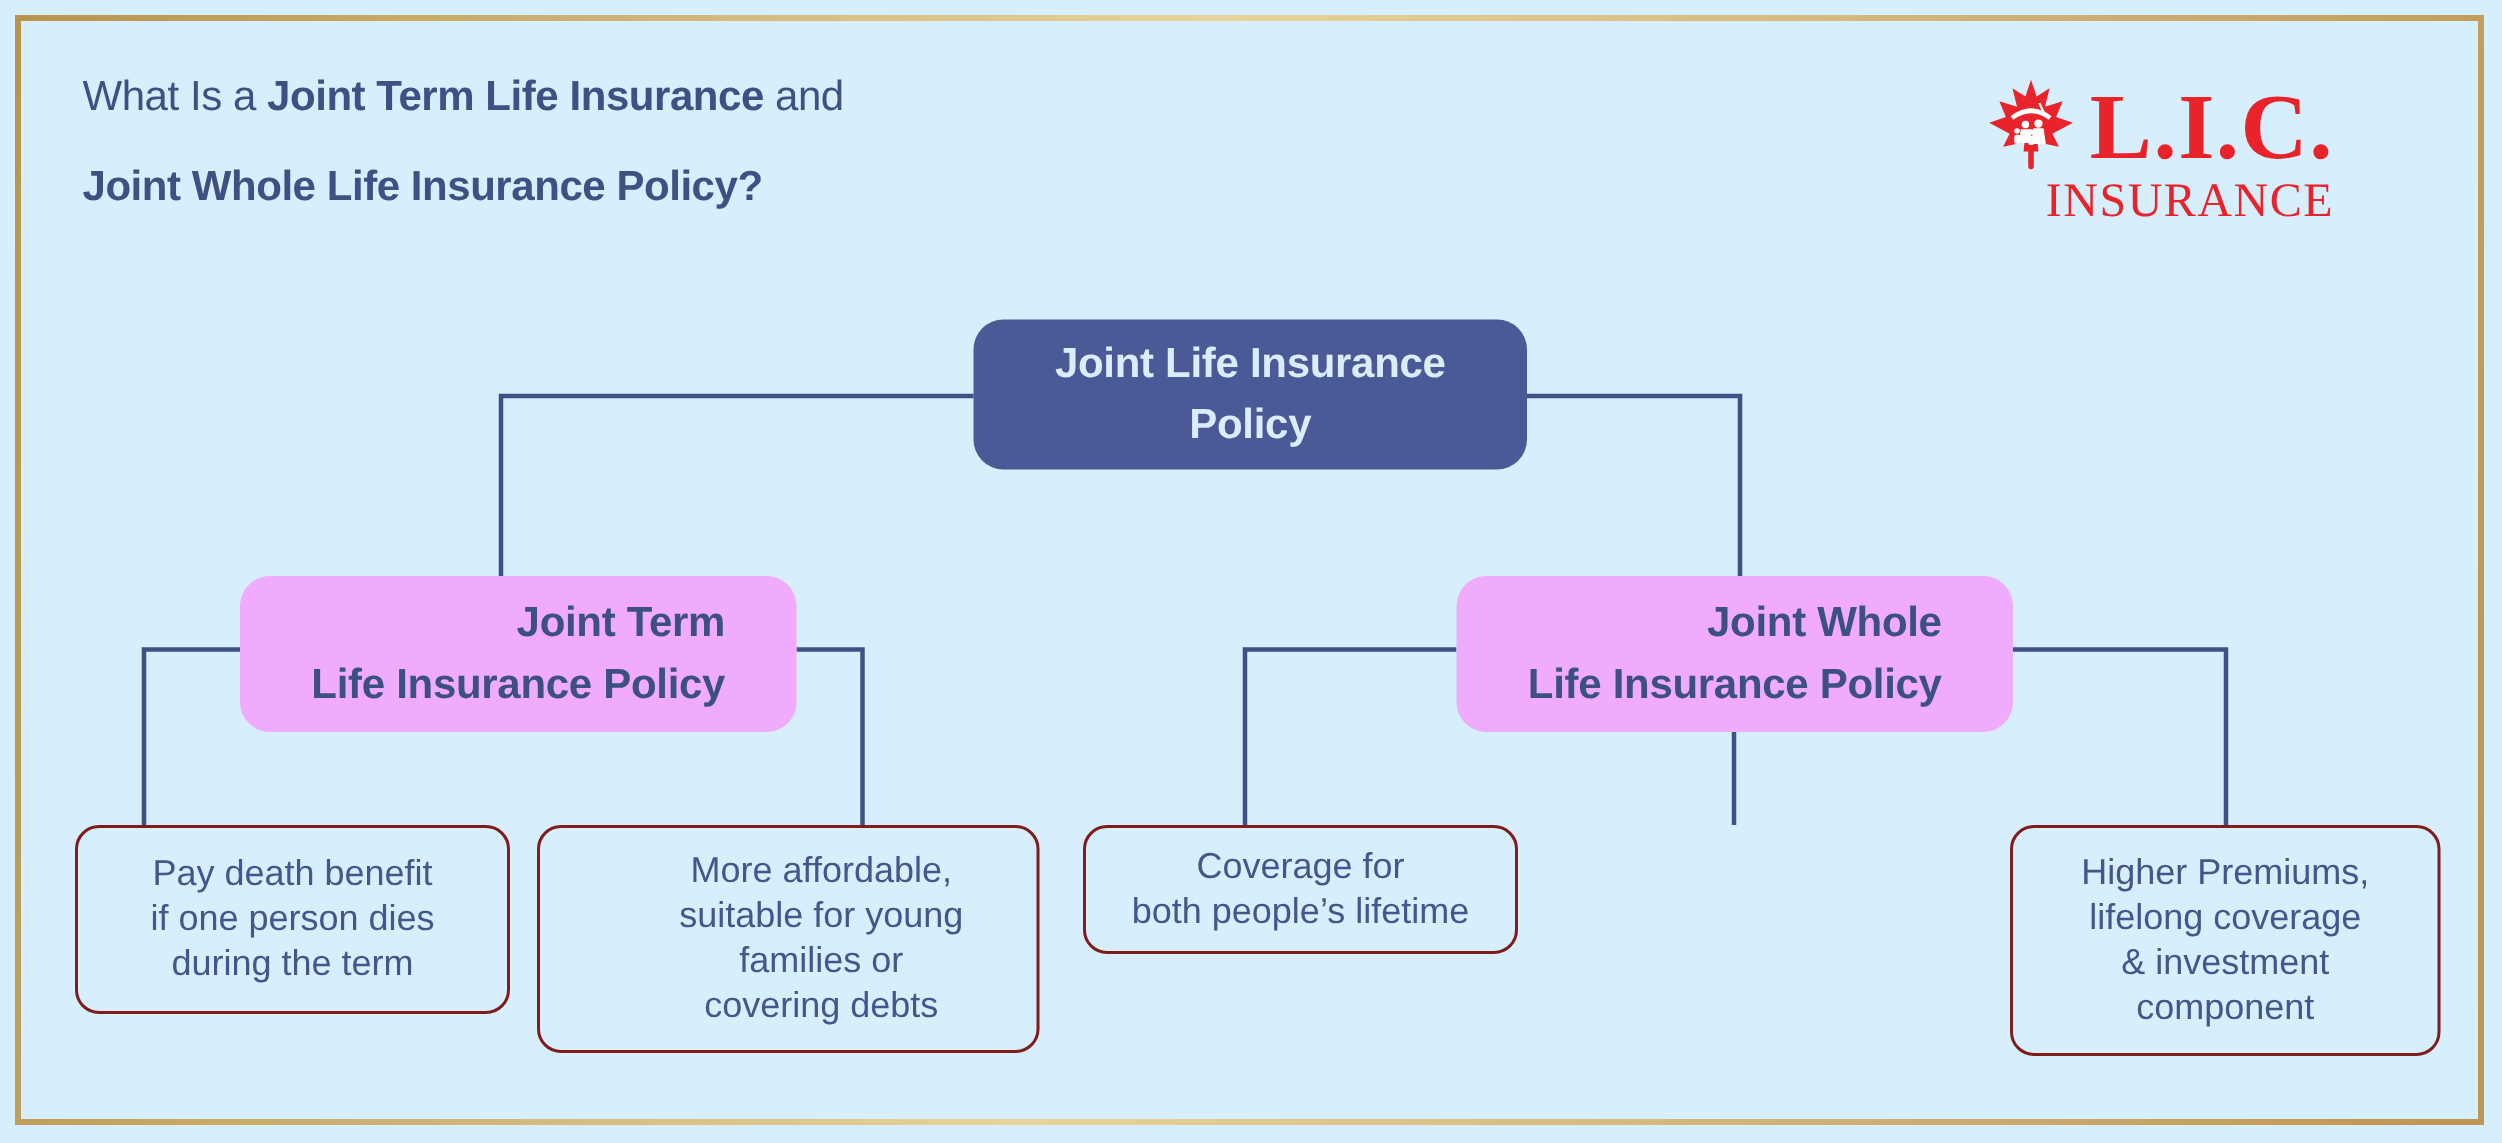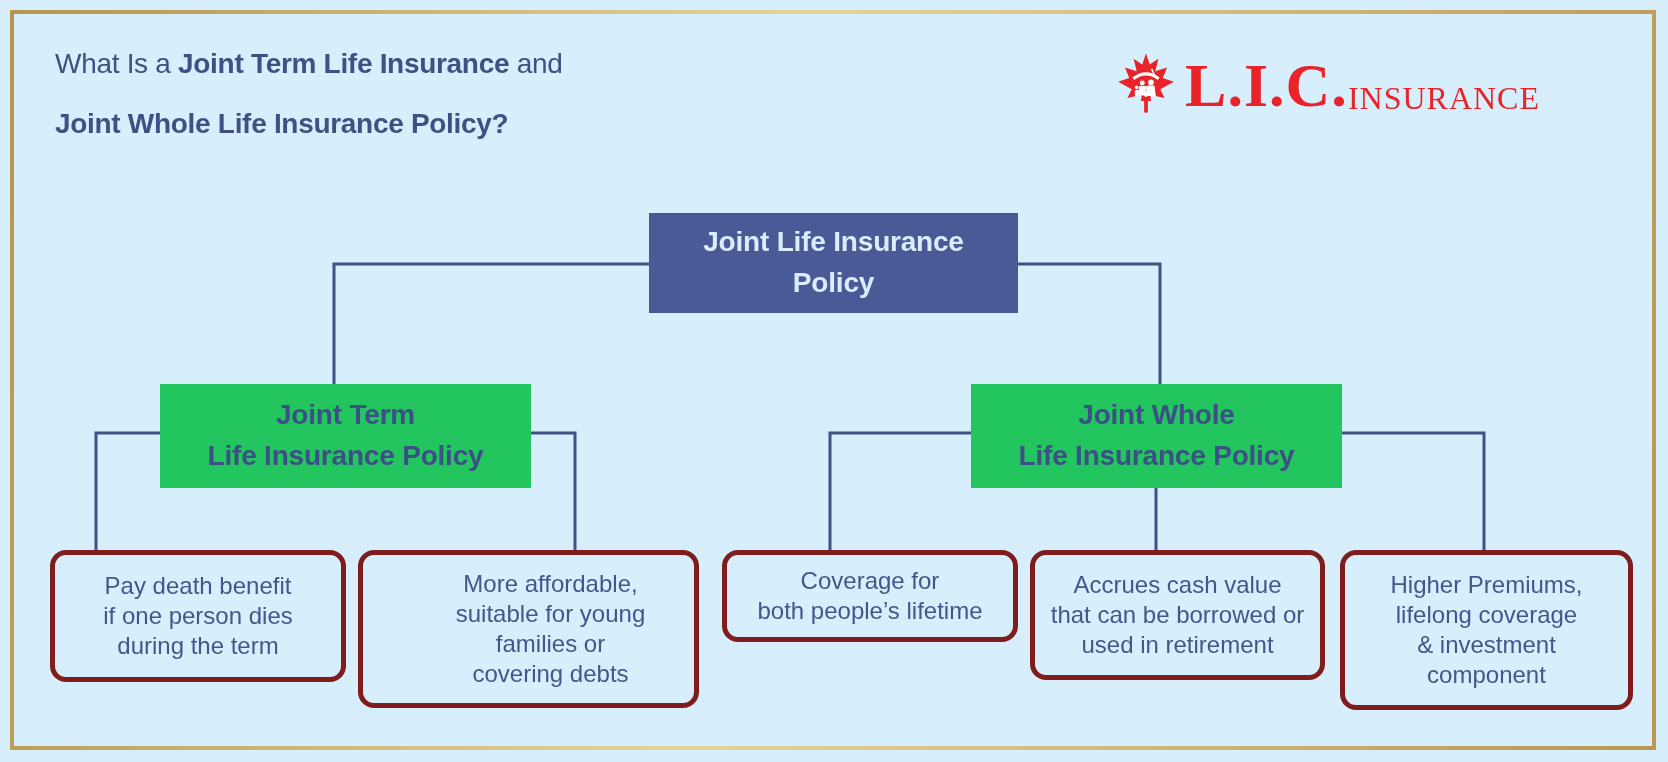--- a/index.html
+++ b/index.html
@@ -21,22 +21,22 @@
   .title{
     position:absolute;left:55px;top:34px;
     color:#3d5183;
     font-size:28px;line-height:60px;
     letter-spacing:-0.3px;
   }
   .t-bold{font-weight:700;}
   .t-reg{font-weight:400;}
   
   .logo{
-    position:absolute;top:52px;right:128px;
-    display:flex;flex-direction:row;align-items:flex-end;
+    position:absolute;top:52px;right:112px;
+    display:flex;flex-direction:column;align-items:flex-end;
     color:#e8232a;
   }
   .logo-top{display:flex;align-items:flex-end;gap:6px;}
   .leaf-icon{width:66px;height:62px;margin-bottom:0px;}
   .logo-acronym{
     font-family:"Liberation Serif",serif;font-weight:700;
     font-size:62px;line-height:0.92;letter-spacing:1px;
   }
   .logo-name{
     font-family:"Liberation Serif",serif;font-weight:400;
@@ -45,30 +45,30 @@
   
   .connectors{position:absolute;left:0;top:0;width:1668px;height:762px;pointer-events:none;}
   .connectors path{fill:none;stroke:#3e5286;stroke-width:3;}
   
   .node,.leafbox{
     position:absolute;
     display:flex;align-items:center;justify-content:center;
     text-align:center;white-space:pre-line;
   }
   .node{
-    border-radius:0;font-weight:700;
+    border-radius:20px;font-weight:700;
     font-size:28px;line-height:1.45;letter-spacing:-0.2px;
   }
   .root{left:649px;top:213px;width:369px;height:100px;background:#4a5a96;color:#d9edfc;}
-  .branch{top:384px;width:371px;height:104px;background:#22c55e;color:#3c5086;}
+  .branch{top:384px;width:371px;height:104px;background:#f0abfc;color:#3c5086;text-align:right;}
   .term{left:160px;}
   .whole{left:971px;}
   .leafbox{
     top:550px;
-    border:5px solid #7f1d1d;border-radius:16px;
+    border:2px solid #7f1d1d;border-radius:16px;
     color:#44568a;font-weight:400;
     font-size:24px;line-height:30px;
     background:transparent;
   }
   .leaf1{left:50px;width:286px;height:122px;}
   .leaf2{left:358px;width:287px;height:148px;padding-left:44px;}
   .leaf3{left:722px;width:286px;height:82px;}
   .leaf4{left:1030px;width:285px;height:120px;}
   .leaf5{left:1340px;width:283px;height:150px;}
 </style>
@@ -124,21 +124,18 @@
 
   <div class="leafbox leaf1">Pay death benefit
 if one person dies
 during the term</div>
   <div class="leafbox leaf2">More affordable,
 suitable for young
 families or
 covering debts</div>
   <div class="leafbox leaf3">Coverage for
 both people’s lifetime</div>
-  <div class="leafbox leaf4">Accrues cash value
-that can be borrowed or
-used in retirement</div>
   <div class="leafbox leaf5">Higher Premiums,
 lifelong coverage
 &amp; investment
 component</div>
 
 </div>
 
 </body></html>

